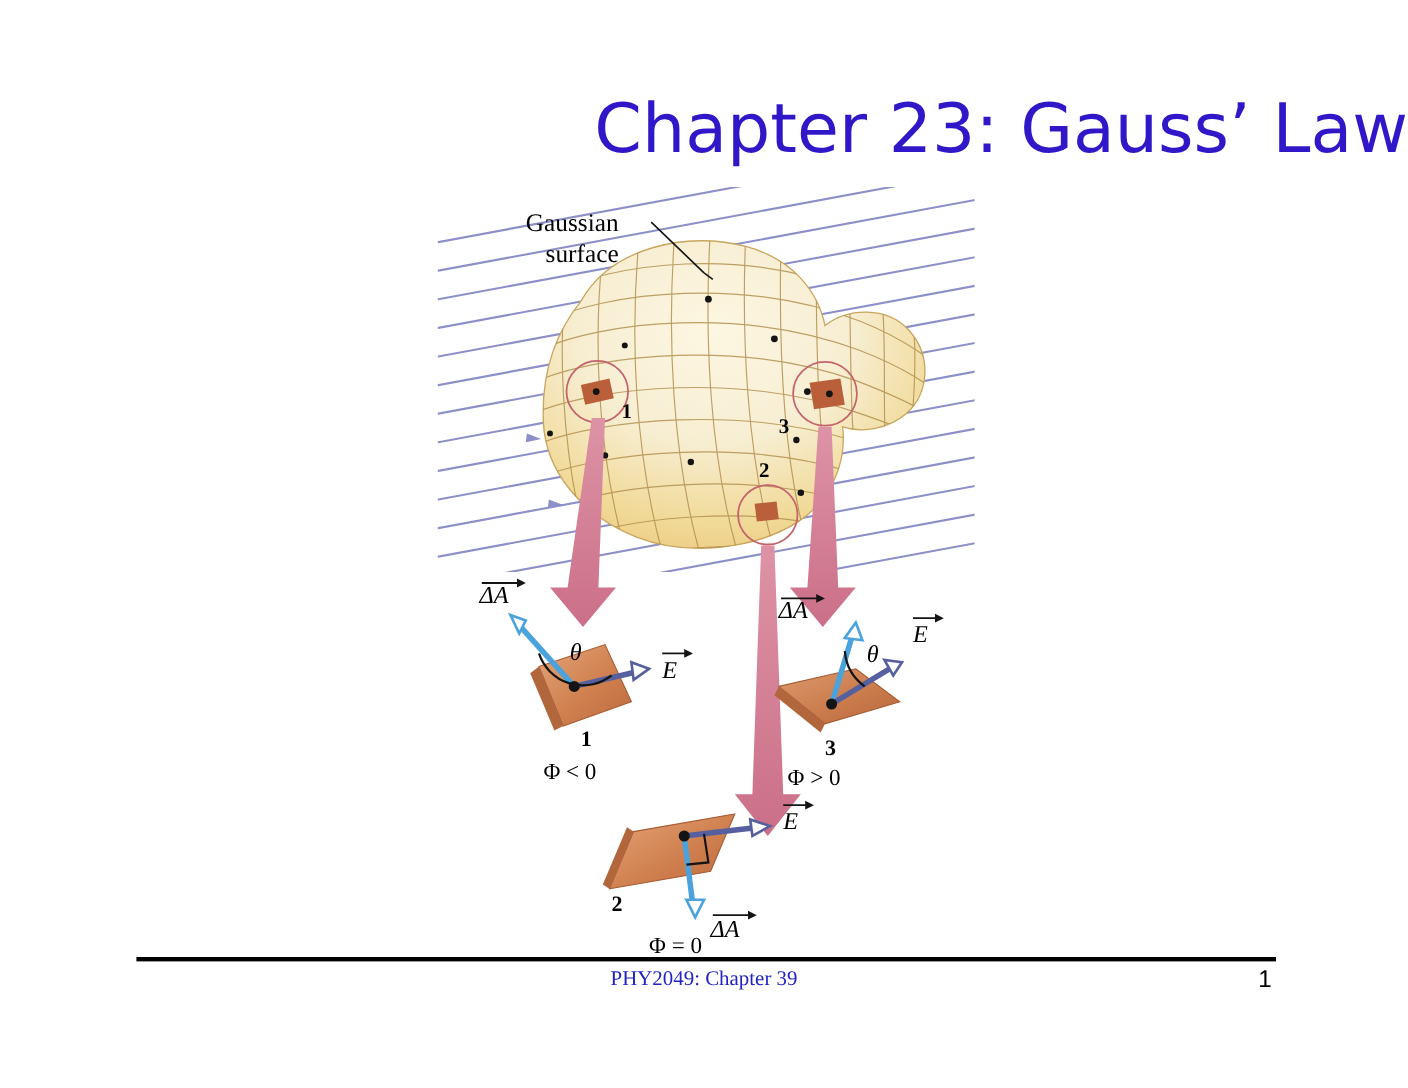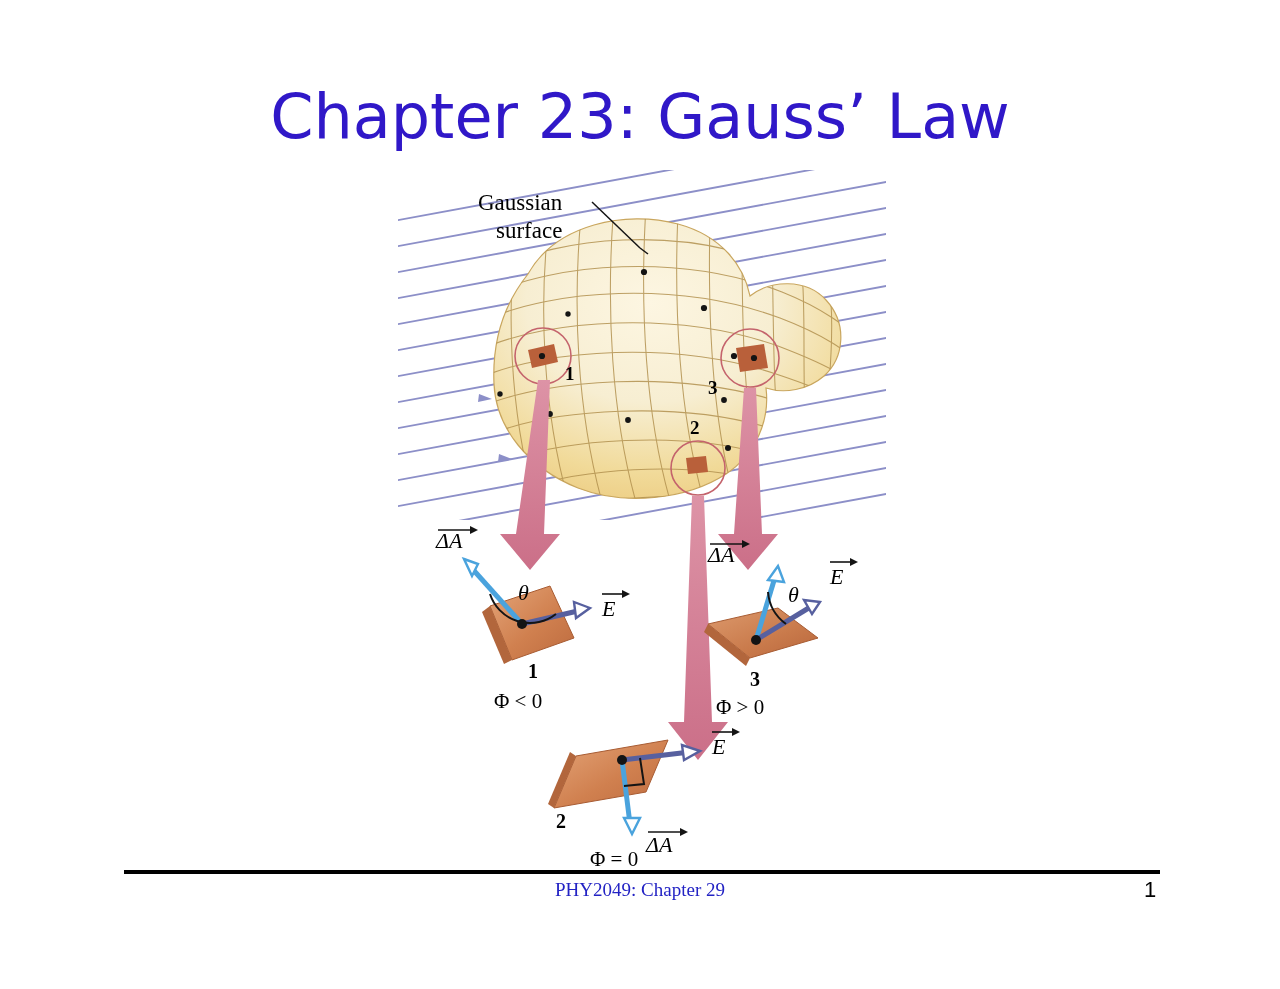--- a/index.html
+++ b/index.html
@@ -14,21 +14,21 @@
     font-family: "Liberation Sans", sans-serif;
     overflow: hidden;
   }
 
   
   #slide-title {
     position: absolute;
     left: 0;
     top: 86px;
     width: 1280px;
-    text-align: center;
+    text-align: right;
     font-family: "DejaVu Sans", sans-serif;
     font-size: 62px;
     font-weight: 400;
     letter-spacing: 0px;
     color: #3018c8;
     white-space: nowrap;
     line-height: 1.0;
   }
 
   
@@ -318,14 +318,14 @@
         <line x1="270" y1="670" x2="306" y2="670" stroke="#141414" stroke-width="1.6"></line>
         <polygon points="310,670 302,666 302,674" fill="#141414"></polygon>
       </g>
       <text class="lbl-bold" x="178" y="666" font-size="20">2</text>
       <text class="lbl-serif" x="212" y="704" font-size="21">Φ = 0</text>
     </g>
   </svg>
 </div>
 
 <div id="footer-rule"></div>
-<div id="footer-text">PHY2049: Chapter 29</div>
+<div id="footer-text">PHY2049: Chapter 39</div>
 <div id="page-number">1</div>
 
 </body></html>

